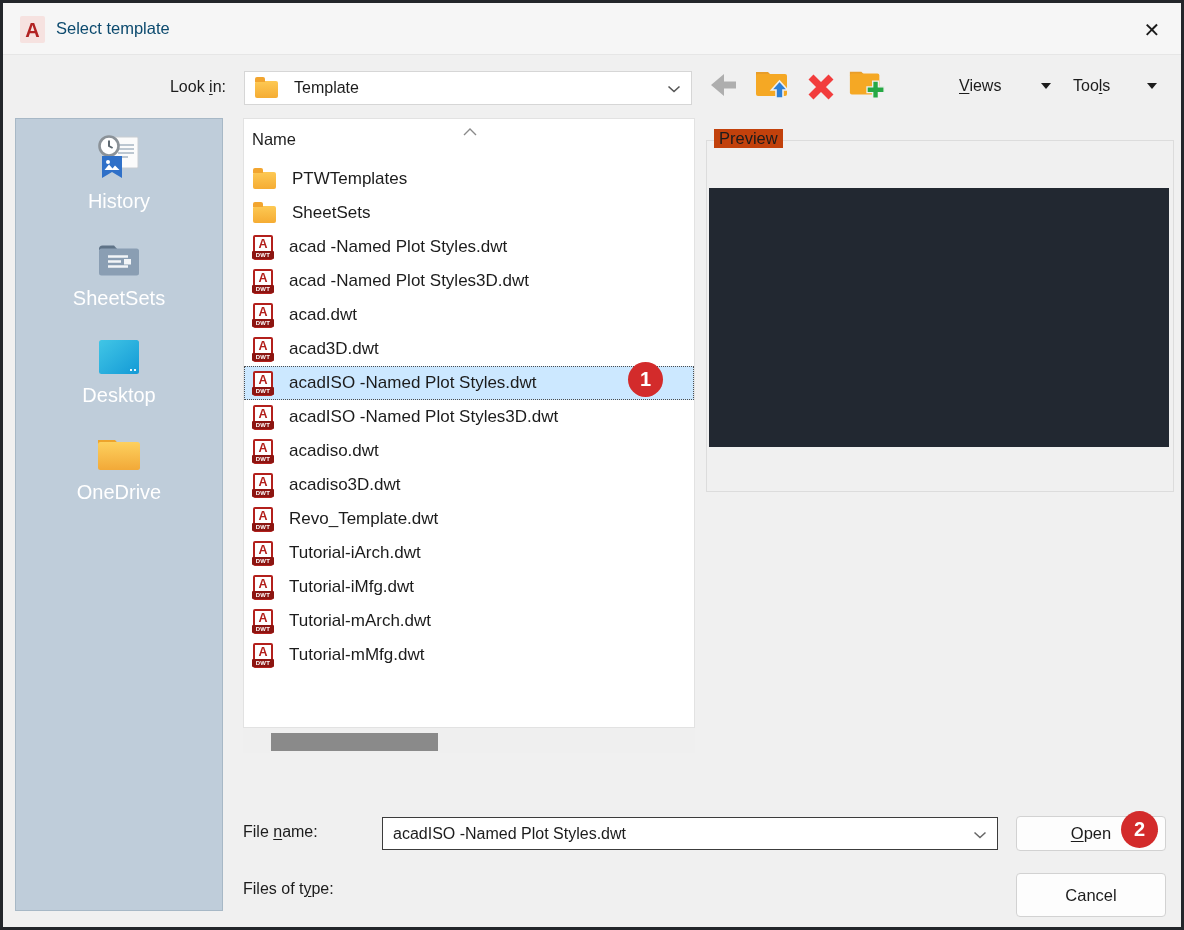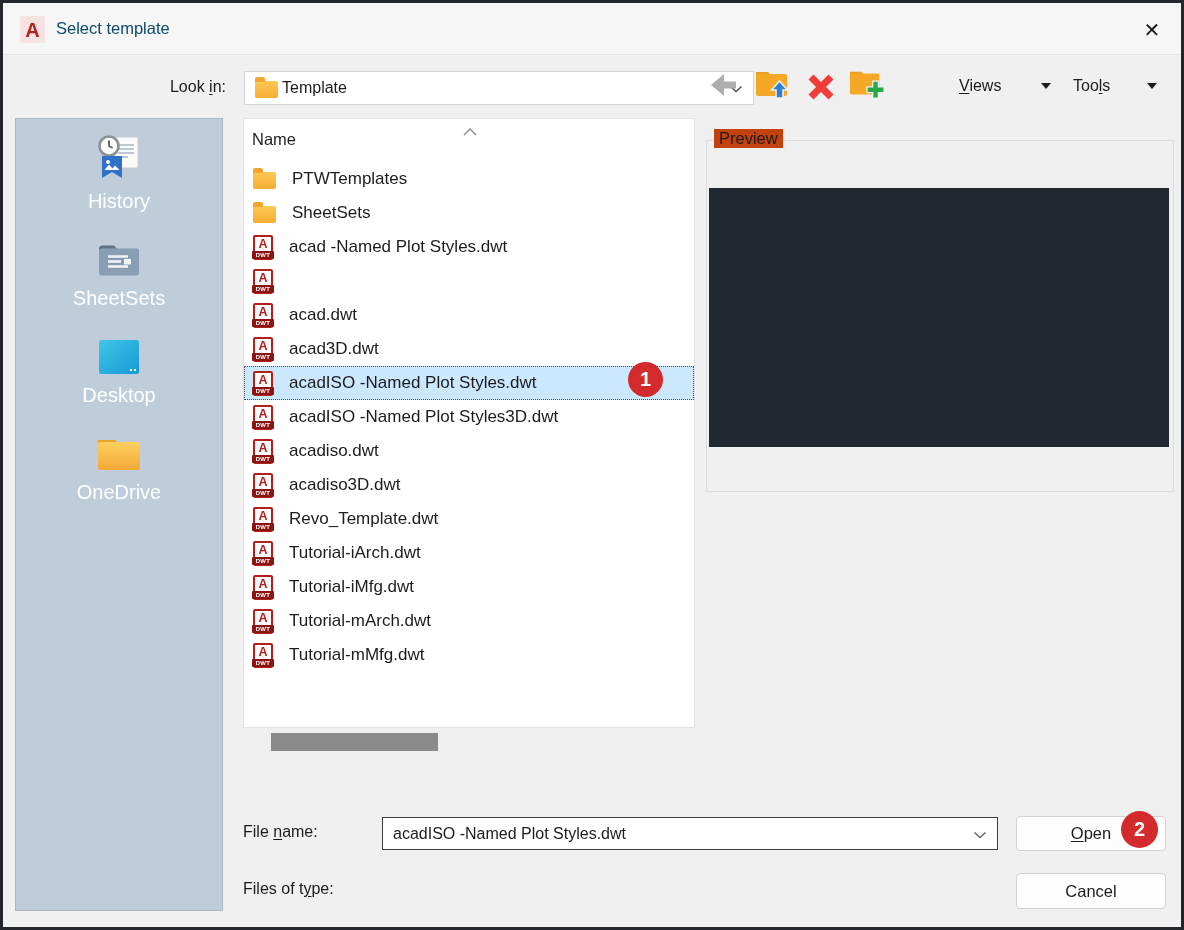--- a/index.html
+++ b/index.html
@@ -17,21 +17,21 @@
   .app-logo span{font-weight:800;font-size:20px;color:#b22222;line-height:1;}
   .dlg-title{position:absolute;left:53px;top:16px;font-size:16.5px;color:#0c4a6e;}
   .close-btn{position:absolute;right:16px;top:14px;width:26px;height:26px;display:flex;
              align-items:center;justify-content:center;font-size:20px;color:#1a1a1a;cursor:pointer;}
 
   
   .lookin-label{position:absolute;left:120px;top:75px;width:103px;text-align:right;font-size:16px;}
   .combo{position:absolute;background:#fff;border:1px solid #d6d6d6;display:flex;
          align-items:center;padding:0 10px;font-size:16px;}
   .combo .chev{margin-left:auto;}
-  .lookin-combo{left:241px;top:68px;width:510px;height:34px;gap:4px;}
+  .lookin-combo{left:241px;top:68px;width:448px;height:34px;gap:16px;}
 
   .tb-btn{position:absolute;width:38px;height:34px;display:flex;align-items:center;justify-content:center;cursor:pointer;}
   .menu-btn{position:absolute;top:70px;height:26px;display:flex;align-items:center;
             justify-content:space-between;font-size:16px;cursor:pointer;}
   .caret-down{width:0;height:0;border-left:5.5px solid transparent;border-right:5.5px solid transparent;
               border-top:6.5px solid #1c1c1c;}
   .mn{text-decoration:underline;text-underline-offset:2px;}
 
   
   .sidebar{position:absolute;left:12px;top:115px;width:208px;height:793px;background:#bfcdda;
@@ -75,21 +75,21 @@
   
   .form-label{position:absolute;font-size:16px;}
   .fname-combo{left:379px;top:814px;width:616px;height:33px;border:1px solid #3c3c3c;}
   .ftype-combo{left:379px;top:871px;width:616px;height:33px;border:1px solid #c3c3c3;}
   .btn{position:absolute;left:1013px;width:150px;background:#fdfdfd;border:1px solid #d2d2d2;
        border-radius:4px;display:flex;align-items:center;justify-content:center;
        font-size:16.5px;cursor:pointer;}
   .open-btn{top:813px;height:35px;}
   .open-caret{position:absolute;right:7px;top:14px;width:0;height:0;border-left:4.5px solid transparent;
               border-right:4.5px solid transparent;border-top:5.5px solid #333;}
-  .cancel-btn{top:870px;height:36px;}
+  .cancel-btn{top:870px;height:44px;}
 
   
   .badge{position:absolute;width:35px;height:35px;border-radius:50%;background:#d32b2b;color:#fff;
          font-size:20px;font-weight:700;display:flex;align-items:center;justify-content:center;z-index:9;}
   .badge-1{left:625px;top:359px;}
   .badge-2{left:1118px;top:808px;width:37px;height:37px;}
 </style>
 </head>
 <body>
 
@@ -230,20 +230,21 @@
             <span class="dwt-letter">A</span>
             <span class="dwt-banner">DWT</span>
           </span>
       <span class="row-label">acad -Named Plot Styles.dwt</span>
     </div>
         <div class="list-row">
       <span class="row-icon dwt-icon">
             <span class="dwt-letter">A</span>
             <span class="dwt-banner">DWT</span>
           </span>
+      <span class="row-label">acad -Named Plot Styles3D.dwt</span>
     </div>
         <div class="list-row">
       <span class="row-icon dwt-icon">
             <span class="dwt-letter">A</span>
             <span class="dwt-banner">DWT</span>
           </span>
       <span class="row-label">acad.dwt</span>
     </div>
         <div class="list-row">
       <span class="row-icon dwt-icon">

